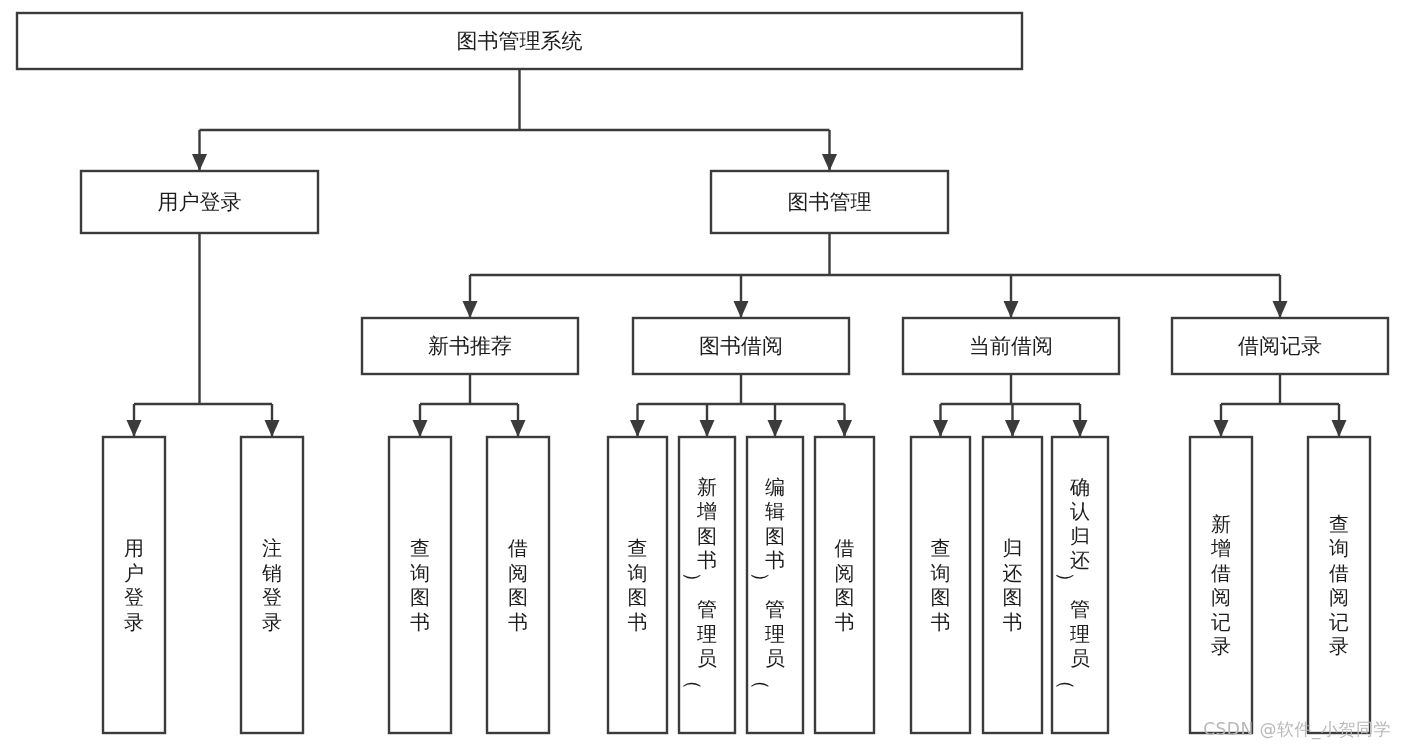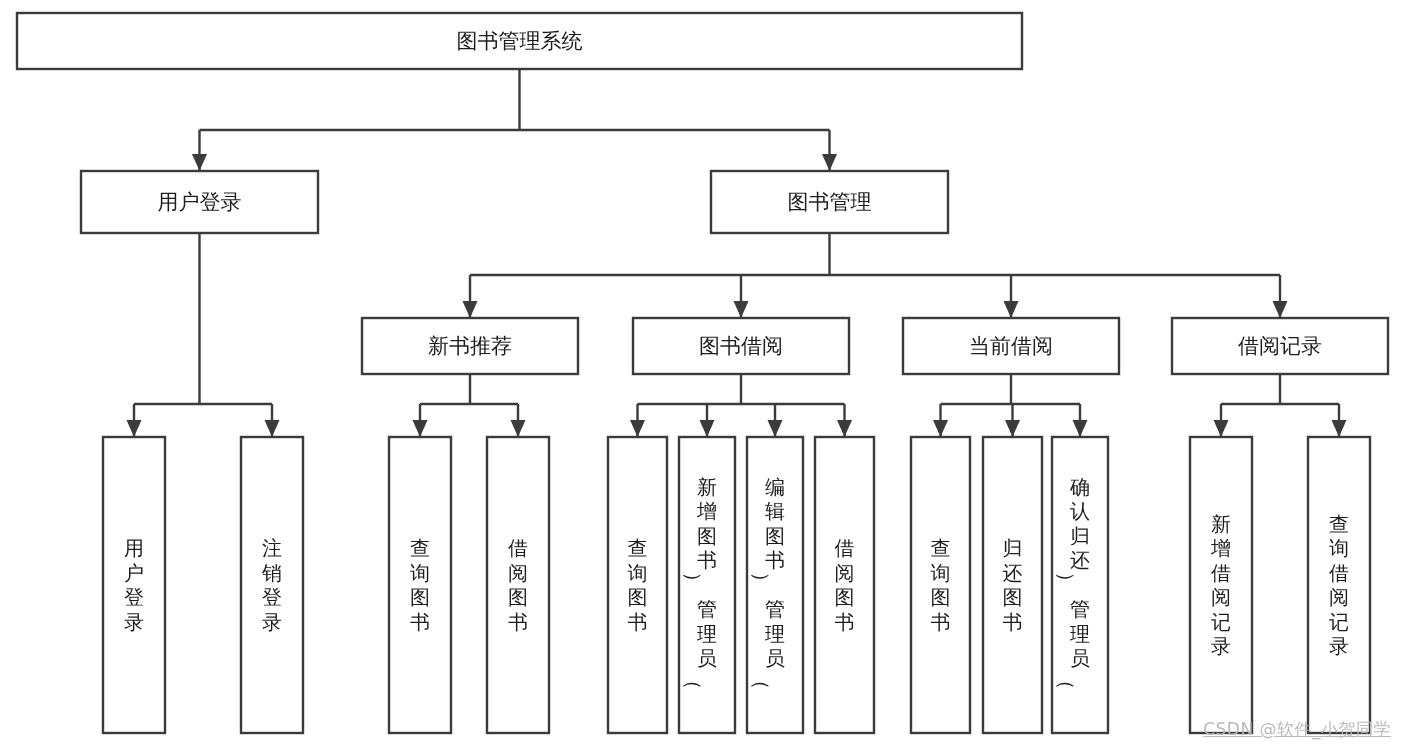--- a/index.html
+++ b/index.html
@@ -53,21 +53,20 @@
   .watermark {
     position: absolute;
     right: 14px;
     bottom: 6px;
     font-family: "DejaVu Sans", "Liberation Sans", sans-serif;
     font-size: 17px;
     color: #b9b9b9;
     letter-spacing: 0.5px;
     white-space: nowrap;
     pointer-events: none;
-    text-decoration: underline;
   }
 </style>
 </head>
 <body>
 
 <div id="diagram-root">
   <svg id="diagram-svg" width="1405" height="747" viewBox="0 0 1405 747">
       <line x1="519.5" y1="69" x2="519.5" y2="130" class="conn"></line>
       <line x1="199.5" y1="130" x2="829.5" y2="130" class="conn"></line>
       <line x1="199.5" y1="130" x2="199.5" y2="171" class="conn"></line>

